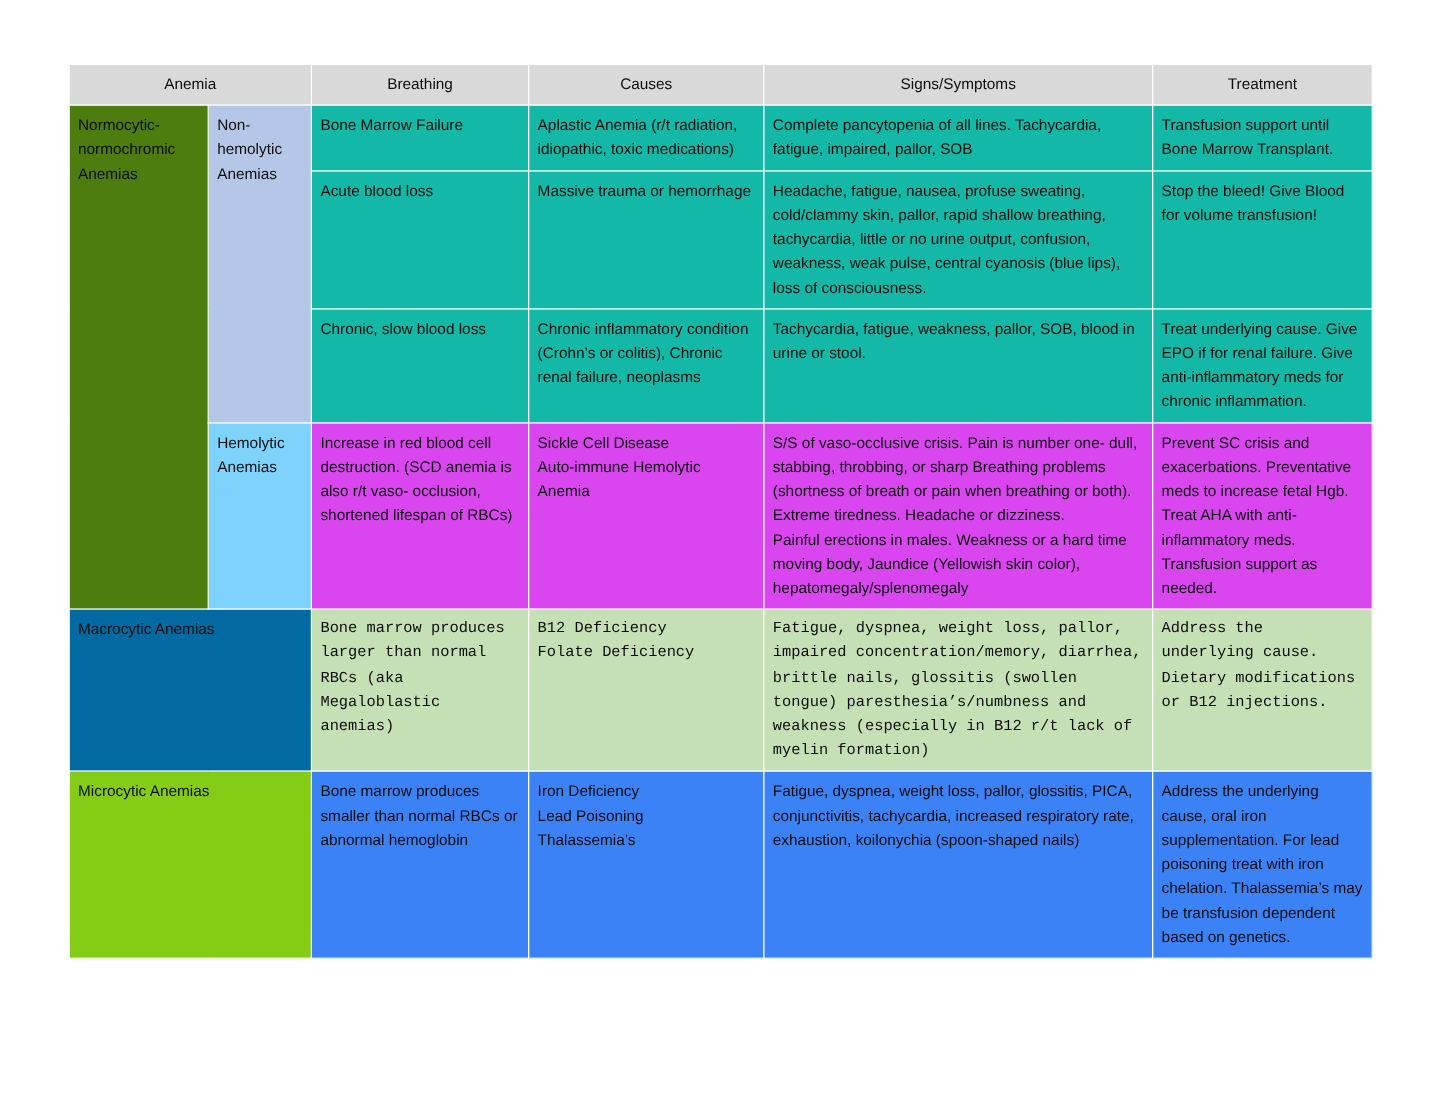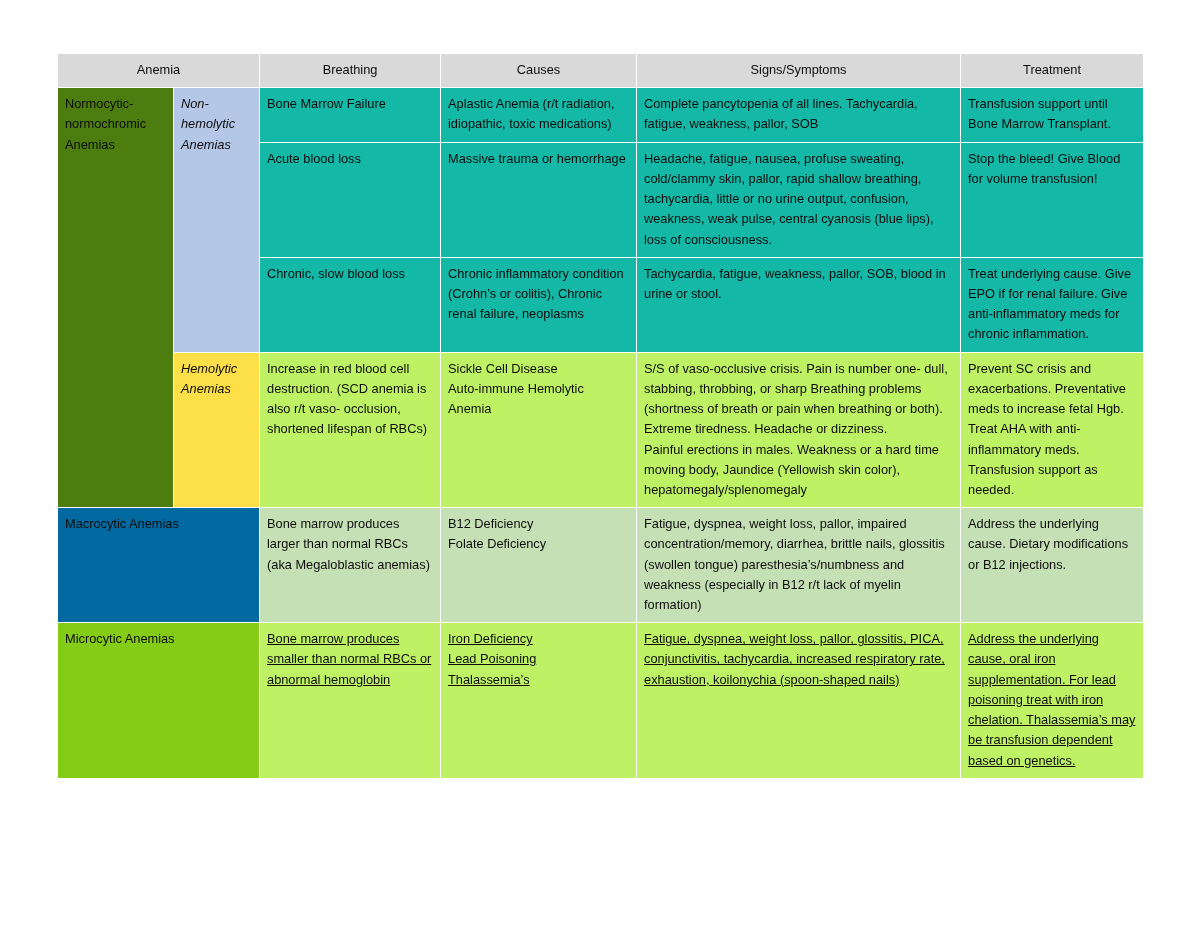--- a/index.html
+++ b/index.html
@@ -50,46 +50,45 @@
   
   .cat-normo {
     background: #4d7c0f;
     color: #ffffff;
     font-weight: 700;
     font-size: 12.8px;
     line-height: 1.55;
   }
   .sub-nonhem, .sub-hem {
     font-weight: 700;
-    font-style: italic;
     font-size: 12.8px;
     line-height: 1.55;
   }
   .sub-nonhem { background: #b4c7e7; }
-  .sub-hem    { background: #fde047; }
+  .sub-hem    { background: #7dd3fc; }
   .cell-blue  { background: #14b8a6; }
-  .cell-blue-lt { background: #bef264; }
+  .cell-blue-lt { background: #d946ef; }
 
   
   .cat-macro {
     background: #0369a1;
     color: #ffffff;
     font-weight: 700;
     font-size: 12.8px;
   }
-  .cell-green { background: #c5e0b4; }
+  .cell-green { background: #c5e0b4; font-family: Liberation Mono, monospace; }
 
   
   .cat-micro {
     background: #84cc16;
     color: #ffffff;
     font-weight: 700;
     font-size: 12.8px;
   }
-  .cell-orange { background: #bef264; text-decoration: underline; }
+  .cell-orange { background: #3b82f6; }
   .nowrapline { white-space: pre-line; }
 </style>
 </head>
 <body>
 
 <div class="page">
 
   <table class="anemia-table">
     <colgroup>
       <col class="c-anemia1">
@@ -110,21 +109,21 @@
       </tr>
     </thead>
 
     <tbody>
 
       <tr>
         <td class="cat-normo" rowspan="4">Normocytic-normochromic Anemias</td>
         <td class="sub-nonhem" rowspan="3">Non-hemolytic Anemias</td>
         <td class="cell-blue">Bone Marrow Failure</td>
         <td class="cell-blue">Aplastic Anemia (r/t radiation, idiopathic, toxic medications)</td>
-        <td class="cell-blue">Complete pancytopenia of all lines. Tachycardia, fatigue, weakness, pallor, SOB</td>
+        <td class="cell-blue">Complete pancytopenia of all lines. Tachycardia, fatigue, impaired, pallor, SOB</td>
         <td class="cell-blue">Transfusion support until Bone Marrow Transplant.</td>
       </tr>
 
       <tr>
         <td class="cell-blue">Acute blood loss</td>
         <td class="cell-blue">Massive trauma or hemorrhage</td>
         <td class="cell-blue">Headache, fatigue, nausea, profuse sweating, cold/clammy skin, pallor, rapid shallow breathing, tachycardia, little or no urine output, confusion, weakness, weak pulse, central cyanosis (blue lips), loss of consciousness.</td>
         <td class="cell-blue">Stop the bleed! Give Blood for volume transfusion!</td>
       </tr>
 

